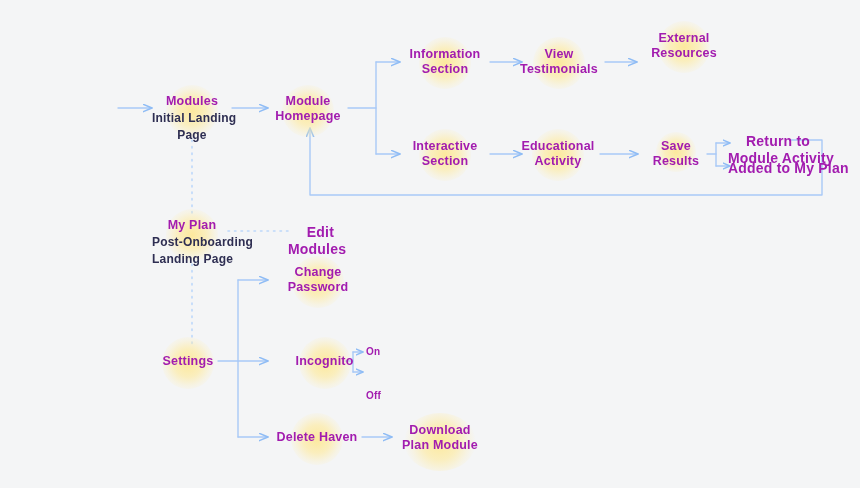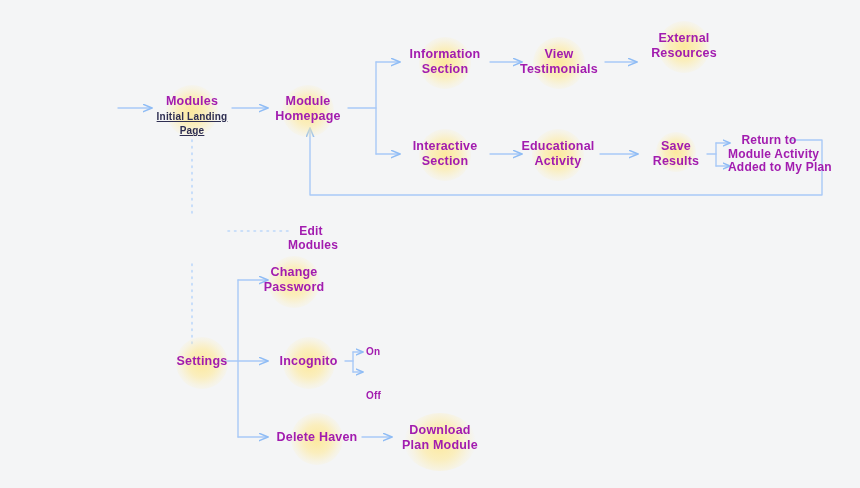--- a/index.html
+++ b/index.html
@@ -23,30 +23,29 @@
     font-weight:bold;
     letter-spacing:.2px;
     white-space:nowrap;
   }
   .node .title{
     position:relative;
     z-index:2;
     font-size:12.5px;
     color:#a21caf;
   }
-  .node.small .title{font-size:12px;font-weight:bold;}
+  .node.small .title{font-size:14px;font-weight:bold;text-align:right;}
   .node.tiny  .title{font-size:10px;font-weight:bold;}
   .node .sub{
     position:relative;z-index:2;
-    font-size:10px;
+    font-size:12px;
     color:#2e2e52;
     font-weight:bold;
     margin-top:2px;
     line-height:1.25;
-    text-decoration:underline;
   }
   
   .glow{
     position:absolute;
     z-index:1;
     left:50%;
     transform:translateX(-50%);
     width:52px;height:52px;
     border-radius:50%;
     background:radial-gradient(circle at 50% 50%, rgba(253,232,150,.92) 0%, rgba(253,235,165,.70) 38%, rgba(253,238,180,.28) 62%, rgba(253,240,190,0) 78%);
@@ -167,38 +166,44 @@
 
   <div class="node small" style="left:728px;top:133px;width:82px;">
     <div class="title">Return to</div>
     <div class="title">Module Activity</div>
   </div>
 
   <div class="node small" style="left:728px;top:160px;width:86px;">
     <div class="title">Added to My Plan</div>
   </div>
 
+  <div class="node" style="left:152px;top:218px;width:80px;">
+    <span class="glow" style="top:-9px;"></span>
+    <div class="title">My Plan</div>
+    <div class="sub">Post-Onboarding</div>
+    <div class="sub">Landing Page</div>
+  </div>
 
   <div class="node small" style="left:288px;top:224px;width:46px;">
     <div class="title">Edit</div>
     <div class="title">Modules</div>
   </div>
 
-  <div class="node" style="left:256px;top:265px;width:76px;">
+  <div class="node" style="left:280px;top:265px;width:76px;">
     <span class="glow" style="top:-9px;"></span>
     <div class="title">Change</div>
     <div class="title">Password</div>
   </div>
 
-  <div class="node" style="left:172px;top:354px;width:60px;">
+  <div class="node" style="left:158px;top:354px;width:60px;">
     <span class="glow" style="top:-17px;"></span>
     <div class="title">Settings</div>
   </div>
 
-  <div class="node" style="left:272px;top:354px;width:73px;text-align:center;">
+  <div class="node" style="left:288px;top:354px;width:73px;text-align:center;">
     <span class="glow" style="top:-17px;"></span>
     <div class="title">Incognito</div>
   </div>
 
   <div class="node tiny" style="left:366px;top:346px;width:20px;text-align:left;">
     <div class="title">On</div>
   </div>
 
   <div class="node tiny" style="left:366px;top:366px;width:20px;text-align:left;margin-top:24px;">
     <div class="title">Off</div>

